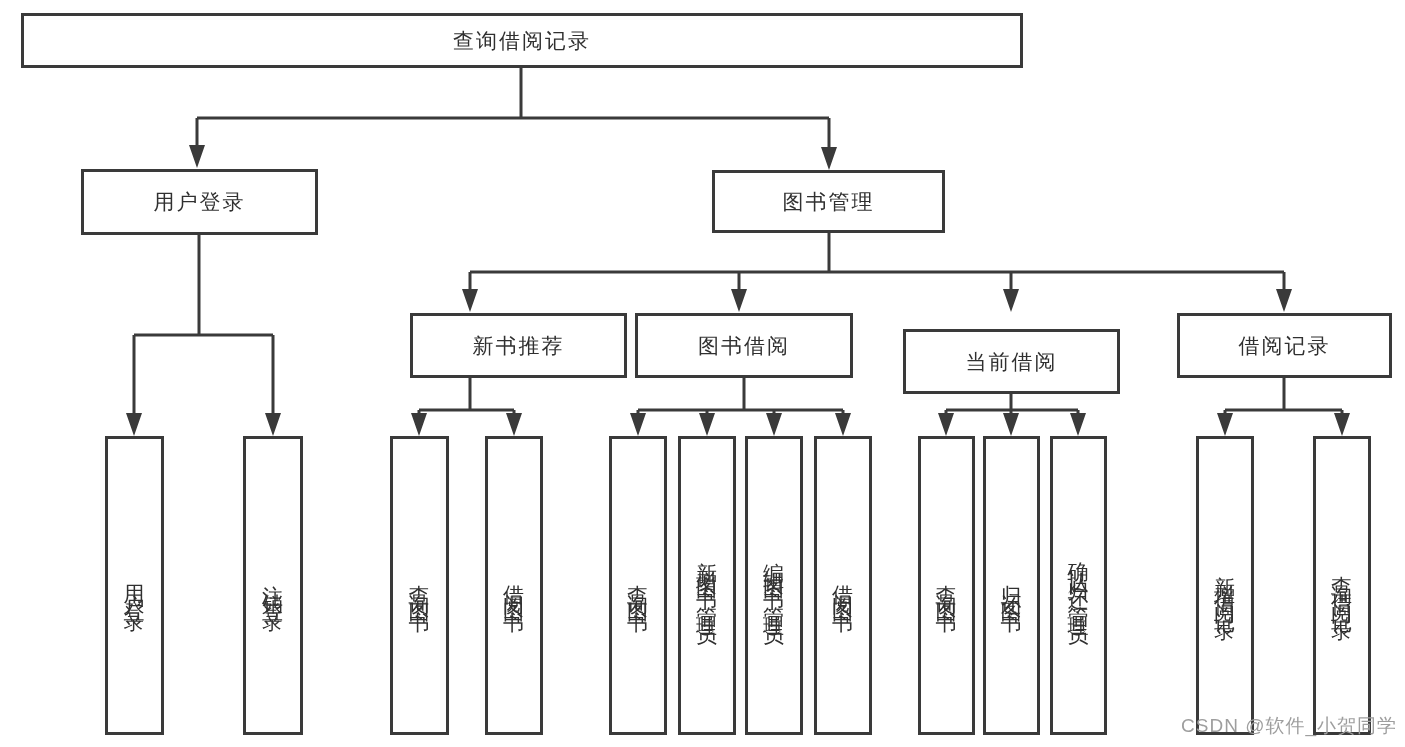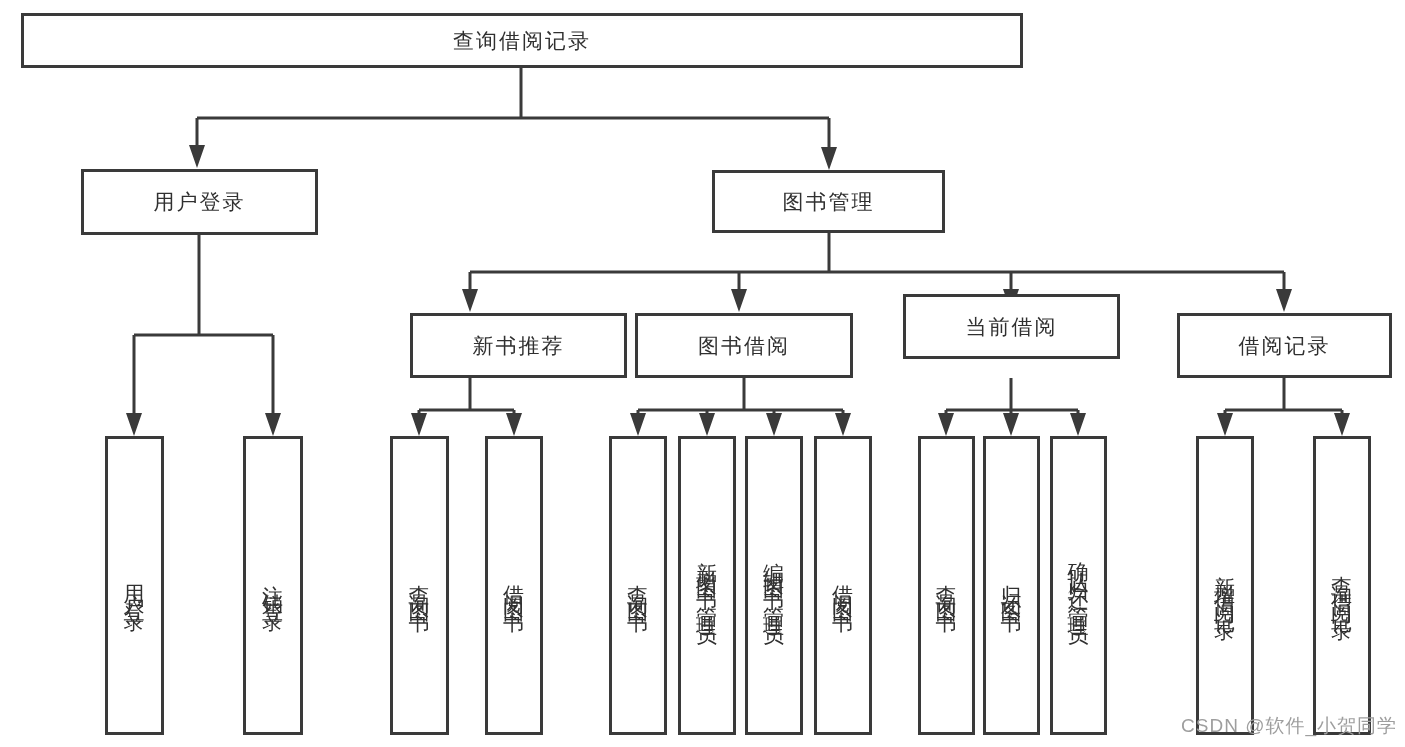--- a/index.html
+++ b/index.html
@@ -100,21 +100,21 @@
   <div class="node" style="left:712px;top:170px;width:233px;height:63px;">
     <span>图书管理</span>
   </div>
 
   <div class="node" style="left:362px;top:313px;width:217px;height:65px;margin-left:48px;">
     <span>新书推荐</span>
   </div>
   <div class="node" style="left:635px;top:313px;width:218px;height:65px;text-align:right;">
     <span>图书借阅</span>
   </div>
-  <div class="node" style="left:903px;top:294px;width:217px;height:65px;">
+  <div class="node" style="left:903px;top:329px;width:217px;height:65px;">
     <span>当前借阅</span>
   </div>
   <div class="node" style="left:1177px;top:313px;width:215px;height:65px;">
     <span>借阅记录</span>
   </div>
 
   <div class="leaf" style="left:105px;top:436px;width:59px;height:299px;">
     <span class="vtext">用户登录</span>
   </div>
   <div class="leaf" style="left:243px;top:436px;width:60px;height:299px;">

